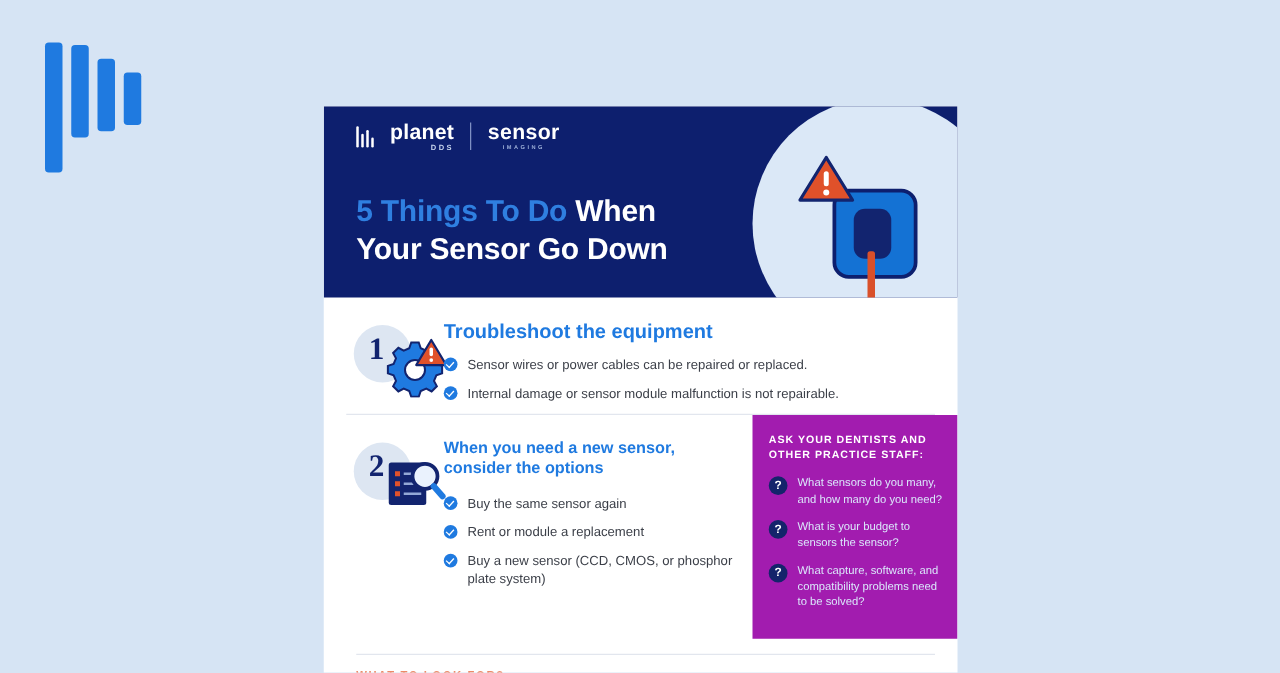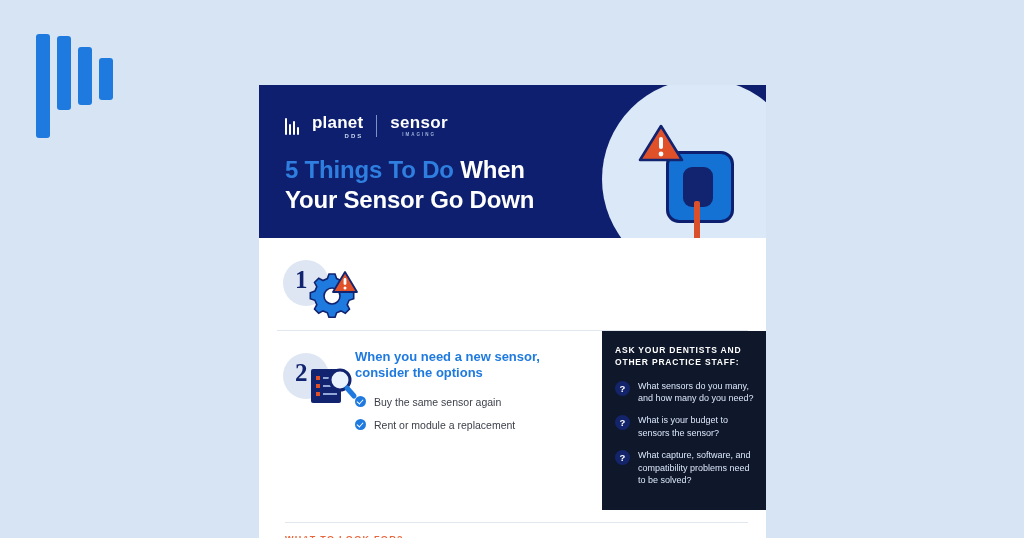--- a/index.html
+++ b/index.html
@@ -37,21 +37,21 @@
     height:153px;
     background:#0d1f6e;
     overflow:hidden;
   }
   .hero-circle{
     position:absolute;right:-36px;top:-6px;
     width:200px;height:200px;border-radius:50%;
     background:#dbe8f7;
   }
   .logo{
-    position:absolute;left:26px;top:28px;
+    position:absolute;left:26px;top:11px;
     display:flex;align-items:center;gap:13px;
     height:26px;
   }
   .logo-bars{display:flex;align-items:flex-end;gap:2px;height:17px;}
   .logo-bars span{display:block;width:2px;background:#fff;border-radius:1px;}
   .logo-bars span:nth-child(1){height:17px;}
   .logo-bars span:nth-child(2){height:11px;}
   .logo-bars span:nth-child(3){height:14px;}
   .logo-bars span:nth-child(4){height:8px;}
   .logo-word{display:flex;flex-direction:column;line-height:1;}
@@ -125,21 +125,21 @@
     content:"";position:absolute;left:3px;top:2px;
     width:3px;height:5px;border:solid #fff;border-width:0 1.6px 1.6px 0;
     transform:rotate(42deg);
   }
 
   
   .step2-wrap{display:flex;align-items:stretch;}
   .step2-left{flex:1;padding-top:18px;}
   .ask-panel{
     width:164px;min-width:164px;
-    background:#0f172a;
+    background:#a21caf;
     padding:13px 12px 14px 13px;
     box-sizing:border-box;
     align-self:stretch;
   }
   .ask-title{
     color:#ffffff;font-size:8.5px;font-weight:bold;letter-spacing:.8px;
     line-height:1.45;margin-bottom:11px;text-transform:uppercase;
   }
   .ask-list{list-style:none;margin:0;padding:0;}
   .ask-list li{
@@ -217,20 +217,33 @@
         <div class="badge-num">1</div>
         <svg class="step-icon" viewBox="0 0 52 50">
           <g fill="#1f7ae0" stroke="#12246f" stroke-width="1.6">
             <path d="M22 6 l6 0 1.6 4.6 4.4 1.9 4.3-2.3 4.2 4.2 -2.3 4.3 1.9 4.4 4.6 1.6 0 6 -4.6 1.6 -1.9 4.4 2.3 4.3 -4.2 4.2 -4.3-2.3 -4.4 1.9 -1.6 4.6 -6 0 -1.6-4.6 -4.4-1.9 -4.3 2.3 -4.2-4.2 2.3-4.3 -1.9-4.4 -4.6-1.6 0-6 4.6-1.6 1.9-4.4 -2.3-4.3 4.2-4.2 4.3 2.3 4.4-1.9 Z"></path>
           </g>
           <circle cx="25" cy="28" r="8" fill="#fff" stroke="#12246f" stroke-width="1.6"></circle>
           <path d="M38 4 L50 24 L26 24 Z" fill="#e0512a" stroke="#12246f" stroke-width="1.8" stroke-linejoin="round"></path>
           <rect x="36.6" y="10" width="2.8" height="7" rx="1.4" fill="#fff"></rect>
           <circle cx="38" cy="20" r="1.5" fill="#fff"></circle>
         </svg>
+      </div>
+      <div class="step-body">
+        <div class="step-title">Troubleshoot the equipment</div>
+        <ul class="bullets">
+          <li>
+            <span class="chk"></span>
+            <span>Sensor wires or power cables can be repaired or replaced.</span>
+          </li>
+          <li>
+            <span class="chk"></span>
+            <span>Internal damage or sensor module malfunction is not repairable.</span>
+          </li>
+        </ul>
       </div>
     </div>
   </div>
 
   <div class="divider"></div>
 
   <div class="step2-wrap">
     <div class="step2-left">
       <div class="step-row step2">
         <div class="badge-wrap">
@@ -252,20 +265,24 @@
           <div class="step-title">When you need a new sensor, consider the options</div>
           <ul class="bullets" style="margin-top:14px;">
             <li>
               <span class="chk"></span>
               <span>Buy the same sensor again</span>
             </li>
             <li>
               <span class="chk"></span>
               <span>Rent or module a replacement</span>
             </li>
+            <li>
+              <span class="chk"></span>
+              <span>Buy a new sensor (CCD, CMOS, or phosphor plate system)</span>
+            </li>
           </ul>
         </div>
       </div>
     </div>
 
     <div class="ask-panel">
       <div class="ask-title">ASK YOUR DENTISTS AND OTHER PRACTICE STAFF:</div>
       <ul class="ask-list">
         <li>
           <span class="qmark">?</span>

